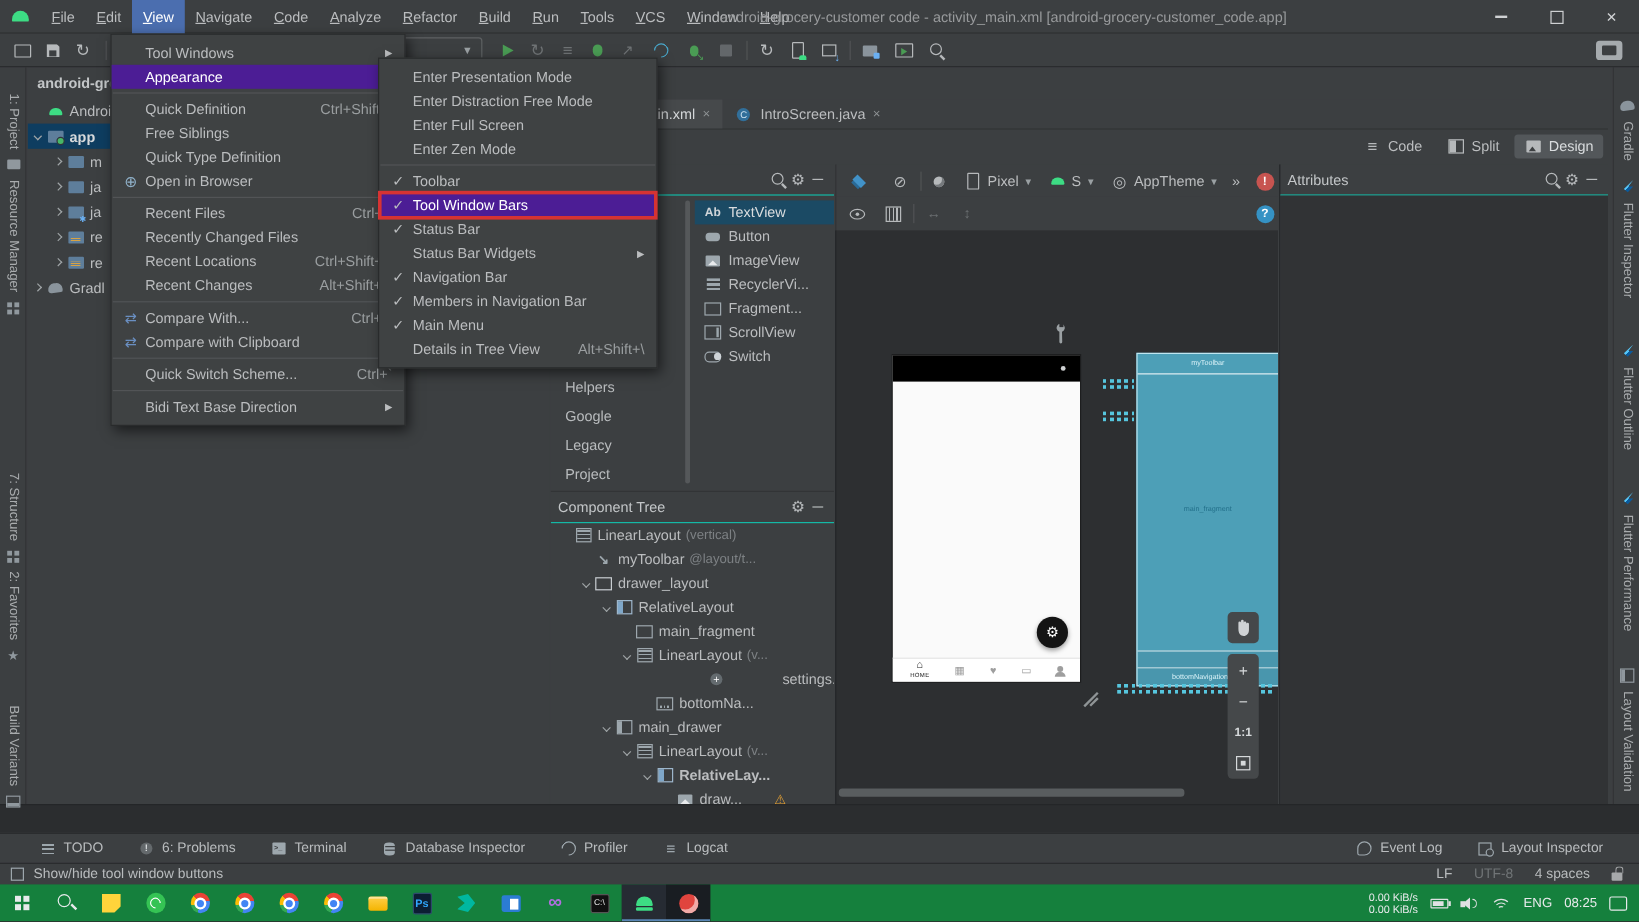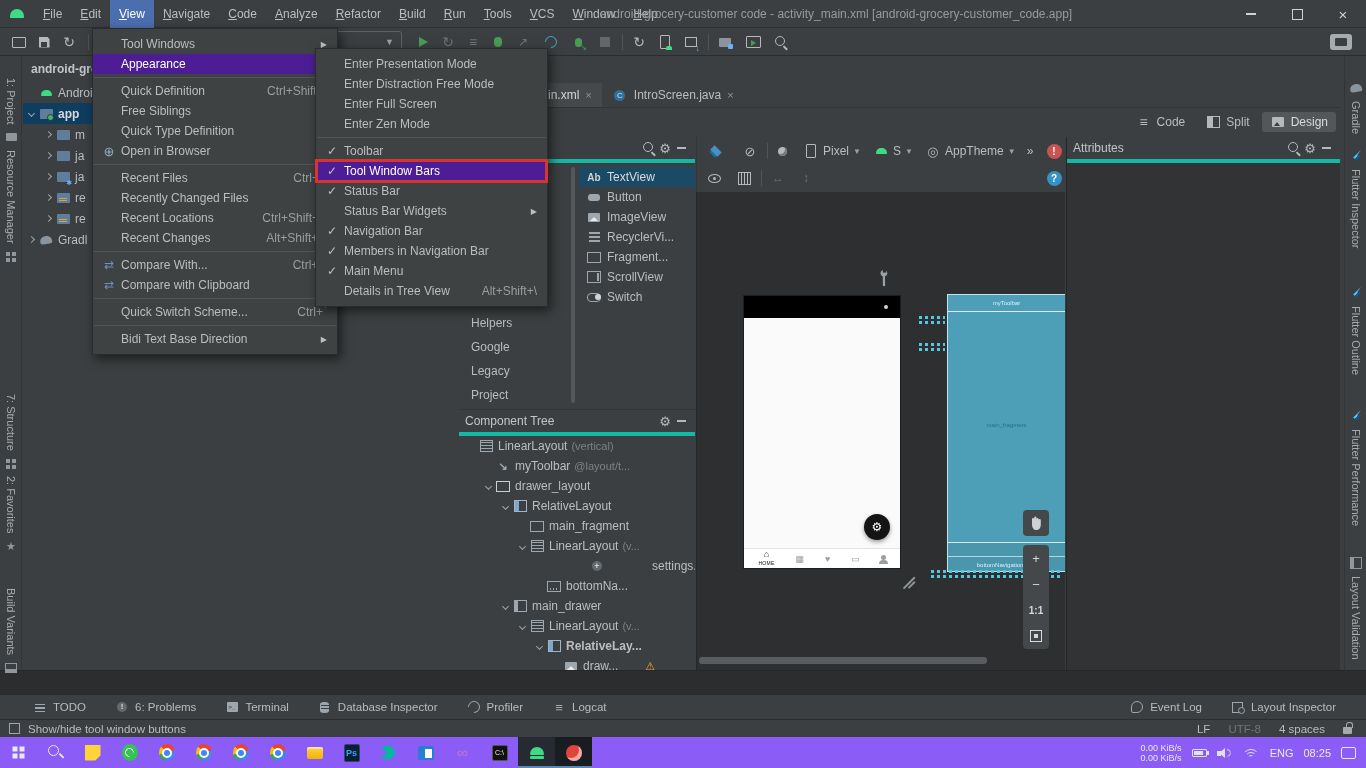--- a/index.html
+++ b/index.html
@@ -145,21 +145,21 @@
 .tabbar{position:absolute;left:459px;top:83px;width:881px;height:25px;background:#3c3f41;border-bottom:1px solid #323436;display:flex;z-index:8}
 .tab{display:flex;align-items:center;gap:6px;padding:0 10px;color:#bbbdbf;white-space:nowrap}
 .tab.active{background:#46494b;color:#d3d6d8}
 .tab .x{color:#8f9395;font-size:11px}
 .mode-switch{position:absolute;top:112px;right:30px;display:flex;gap:4px;z-index:8}
 .mode{display:flex;align-items:center;gap:5px;padding:2px 8px;border-radius:3px;color:#bbbdbf}
 .mode.active{background:#53575a;color:#d9dcde}
 
 
 .palette{position:absolute;left:459px;top:137px;width:236px;height:273px;background:#3c3f41;border-bottom:1px solid #323436}
-.pane-head{height:26px;border-bottom:4px solid #14b8a6;display:flex;align-items:center;padding:0 6px;color:#c3c6c8}
+.pane-head{height:26px;border-bottom:1px solid #14b8a6;display:flex;align-items:center;padding:0 6px;color:#c3c6c8}
 .pane-head .sp{flex:1}
 .pcats{position:absolute;left:0;top:26px;bottom:0;width:112px;padding-top:148px}
 .crow{height:24px;display:flex;align-items:center;padding-left:12px;color:#b9bcbe}
 .pscroll{position:absolute;left:112px;top:30px;bottom:6px;width:4px;background:#55585a;border-radius:2px}
 .plist{position:absolute;left:120px;top:26px;right:0;bottom:0;padding-top:4px}
 .wrow{height:20px;display:flex;align-items:center;gap:5px;padding-left:7px;white-space:nowrap}
 .wrow.sel{background:#1b4a64;color:#d9dcde}
 
 
 .ctree{position:absolute;left:459px;top:410px;width:236px;height:262px;background:#3c3f41;overflow:hidden}
@@ -220,21 +220,21 @@
 .bb-left{display:flex;margin-left:18px}
 .bb-right{margin-left:auto;display:flex;margin-right:16px}
 .statusbar{position:absolute;left:0;top:719px;right:0;height:18px;background:#3c3f41;border-top:1px solid #2a2c2e;display:flex;align-items:center;font-size:11.5px;color:#b9bcbe}
 .sb-icon{width:11px;height:11px;border:1.3px solid #9da7ad;margin:0 8px 0 9px}
 .sb-right{margin-left:auto;display:flex;align-items:center;gap:18px;margin-right:14px}
 .sb-dim{color:#707476}
 .lock{width:9px;height:7px;background:#a7a9ab;border-radius:1px;position:relative;margin-top:4px}
 .lock::before{content:"";position:absolute;top:-5px;left:3px;width:5px;height:5px;border:1.5px solid #a7a9ab;border-bottom:none;border-radius:3px 3px 0 0}
 
 
-.taskbar{position:absolute;left:0;top:737px;right:0;height:31px;background:#8b5cf6;display:flex;align-items:stretch;z-index:60}
+.taskbar{position:absolute;left:0;top:737px;right:0;height:31px;background:#15803d;display:flex;align-items:stretch;z-index:60}
 .tbslot{width:37px;display:flex;align-items:center;justify-content:center;position:relative}
 .tbslot.on{box-shadow:inset 0 -2px 0 #5a87b5;background:#191d22}
 .tbslot.focus{background:#262b33}
 .tb-start::before{content:"";width:5px;height:5px;background:#e8eaec;box-shadow:7px 0 #e8eaec,0 7px #e8eaec,7px 7px #e8eaec;transform:translate(-3.5px,-3.5px)}
 .tb-search::before{content:"";width:9px;height:9px;border:1.6px solid #e8eaec;border-radius:50%;transform:translate(-2px,-2px)}
 .tb-search::after{content:"";position:absolute;width:6px;height:1.6px;background:#e8eaec;transform:rotate(45deg) translate(6px,-2px)}
 .tb-notes::before{content:"";width:16px;height:16px;background:#ffd43b;clip-path:polygon(0 0,100% 0,100% 68%,68% 100%,0 100%)}
 .tb-whatsapp::before{content:"";width:17px;height:17px;border-radius:50%;background:#35c354}
 .tb-whatsapp::after{content:"";position:absolute;width:7px;height:7px;border:1.8px solid #fff;border-radius:50%;border-right-color:transparent;transform:rotate(45deg)}
 .tb-chrome::before{content:"";width:17px;height:17px;border-radius:50%;background:conic-gradient(from -45deg,#ea4335 0 120deg,#4285f4 0 240deg,#34a853 0 300deg,#fbbc05 0 360deg)}

